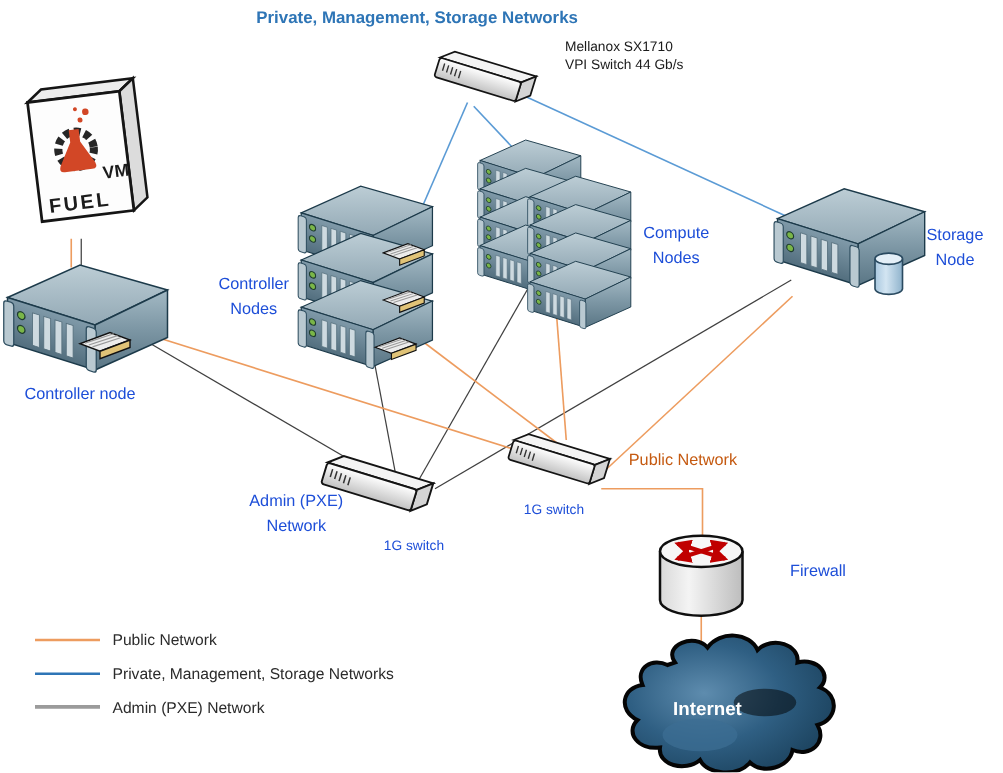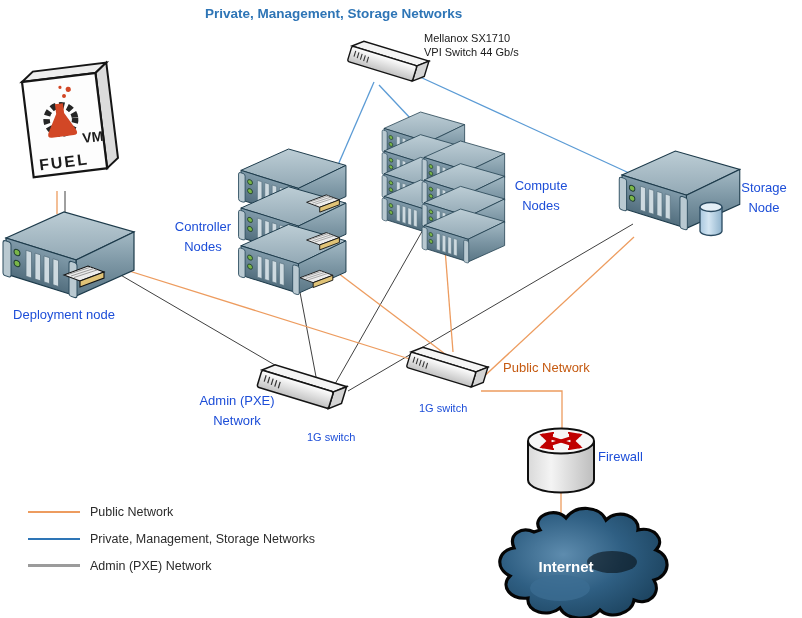--- a/index.html
+++ b/index.html
@@ -3,30 +3,30 @@
 <meta charset="utf-8">
 <style>
   html,body{margin:0;padding:0;background:#fff;}
   #stage{position:relative;width:802px;height:618px;background:#fff;overflow:hidden;
          font-family:"Liberation Sans",sans-serif;}
   #diagram-svg{position:absolute;left:0;top:0;}
   .lbl{position:absolute;color:#1d4ed8;font-size:13px;line-height:1.5;}
   .lbl.center{text-align:center;}
   .lbl.small{font-size:11px;}
   #heading{position:absolute;left:205px;top:6px;width:300px;font-size:13.5px;font-weight:600;}
-  #mellanox-label{position:absolute;left:424px;top:31px;width:130px;font-size:11px;line-height:14px;color:#1a1a1a;}
+  #mellanox-label{position:absolute;left:452px;top:31px;width:130px;font-size:11px;line-height:14px;color:#1a1a1a;}
   #controller-label{left:165px;top:217px;width:76px;}
   #compute-label{left:504px;top:176px;width:74px;}
   #storage-label{left:731px;top:178px;width:66px;}
   #deployment-label{left:8px;top:305px;width:112px;}
   #admin-net-label{left:191px;top:391px;width:92px;}
   #admin-1g-label{left:307px;top:429px;width:70px;}
   #public-1g-label{left:419px;top:400px;width:70px;}
   #public-net-label{left:503px;top:358px;width:120px;font-weight:400;}
-  #firewall-label{left:598px;top:447px;width:70px;}
+  #firewall-label{left:632px;top:447px;width:70px;}
   #legend{position:absolute;left:28px;top:498px;}
   .legend-row{display:flex;align-items:center;height:27px;}
   .legend-line{display:inline-block;width:52px;margin-right:10px;}
   .legend-row:nth-child(1) .legend-line{height:2px;}
   .legend-row:nth-child(2) .legend-line{height:2px;}
   .legend-row:nth-child(3) .legend-line{height:3px;}
   .legend-label{font-size:12.5px;color:#2b2b2b;}
   svg text{font-family:"Liberation Sans",sans-serif;}
 </style>
 </head>
@@ -211,21 +211,21 @@
 <div id="heading" style="color: rgb(46, 117, 182);">Private, Management, Storage Networks</div>
 
 <div id="mellanox-label">
   <div>Mellanox SX1710</div>
   <div>VPI  Switch 44 Gb/s</div>
 </div>
 
 <div class="lbl center" id="controller-label">Controller Nodes</div>
 <div class="lbl center" id="compute-label">Compute Nodes</div>
 <div class="lbl center" id="storage-label">Storage Node</div>
-<div class="lbl center" id="deployment-label">Deployment node</div>
+<div class="lbl center" id="deployment-label">Controller node</div>
 <div class="lbl center" id="admin-net-label">Admin (PXE) Network</div>
 <div class="lbl small" id="admin-1g-label">1G switch</div>
 <div class="lbl small" id="public-1g-label">1G switch</div>
 <div class="lbl" id="public-net-label" style="color: rgb(197, 90, 17);">Public Network</div>
 <div class="lbl" id="firewall-label">Firewall</div>
 
 <div id="legend">
   <div class="legend-row">
     <span class="legend-line" style="background-color: rgb(237, 156, 95);"></span>
     <span class="legend-label">Public Network</span>

